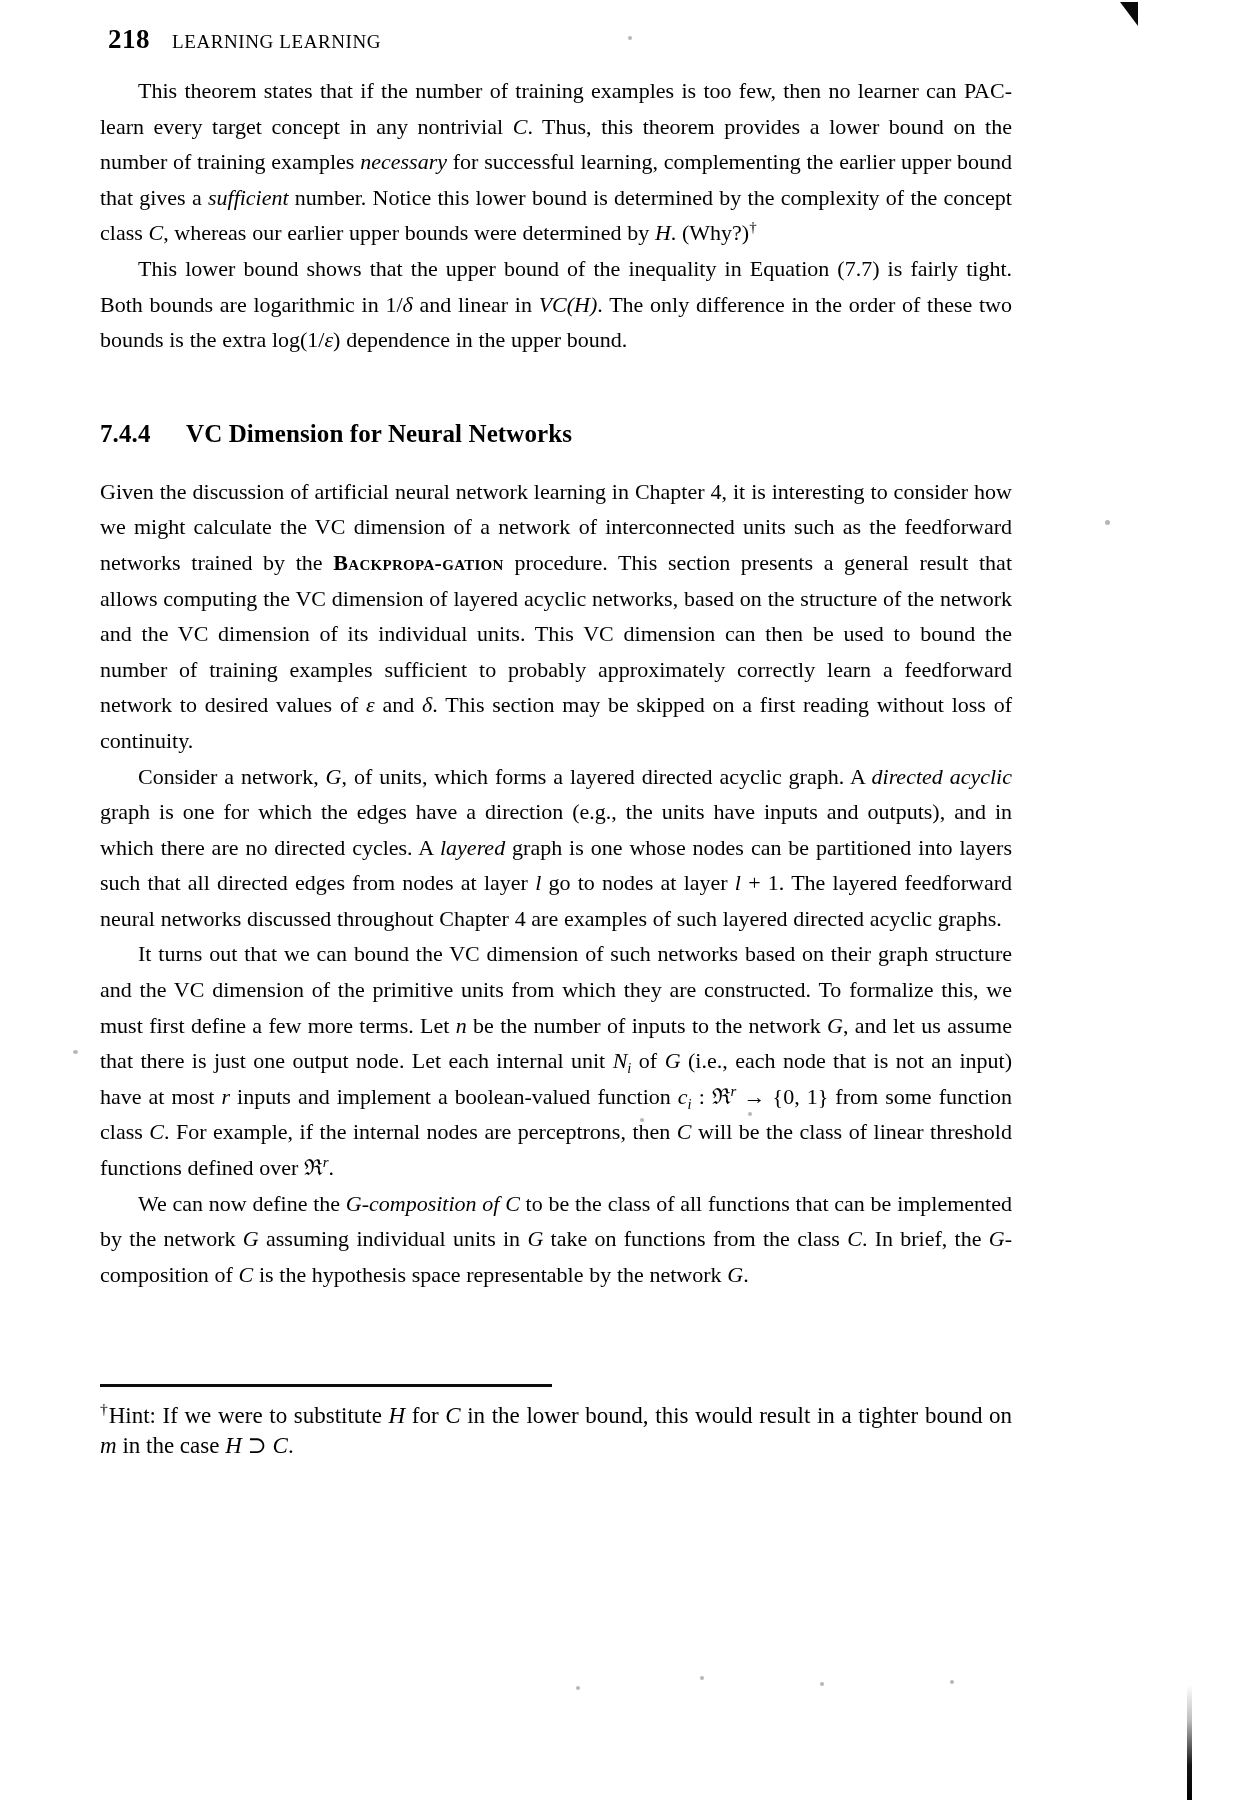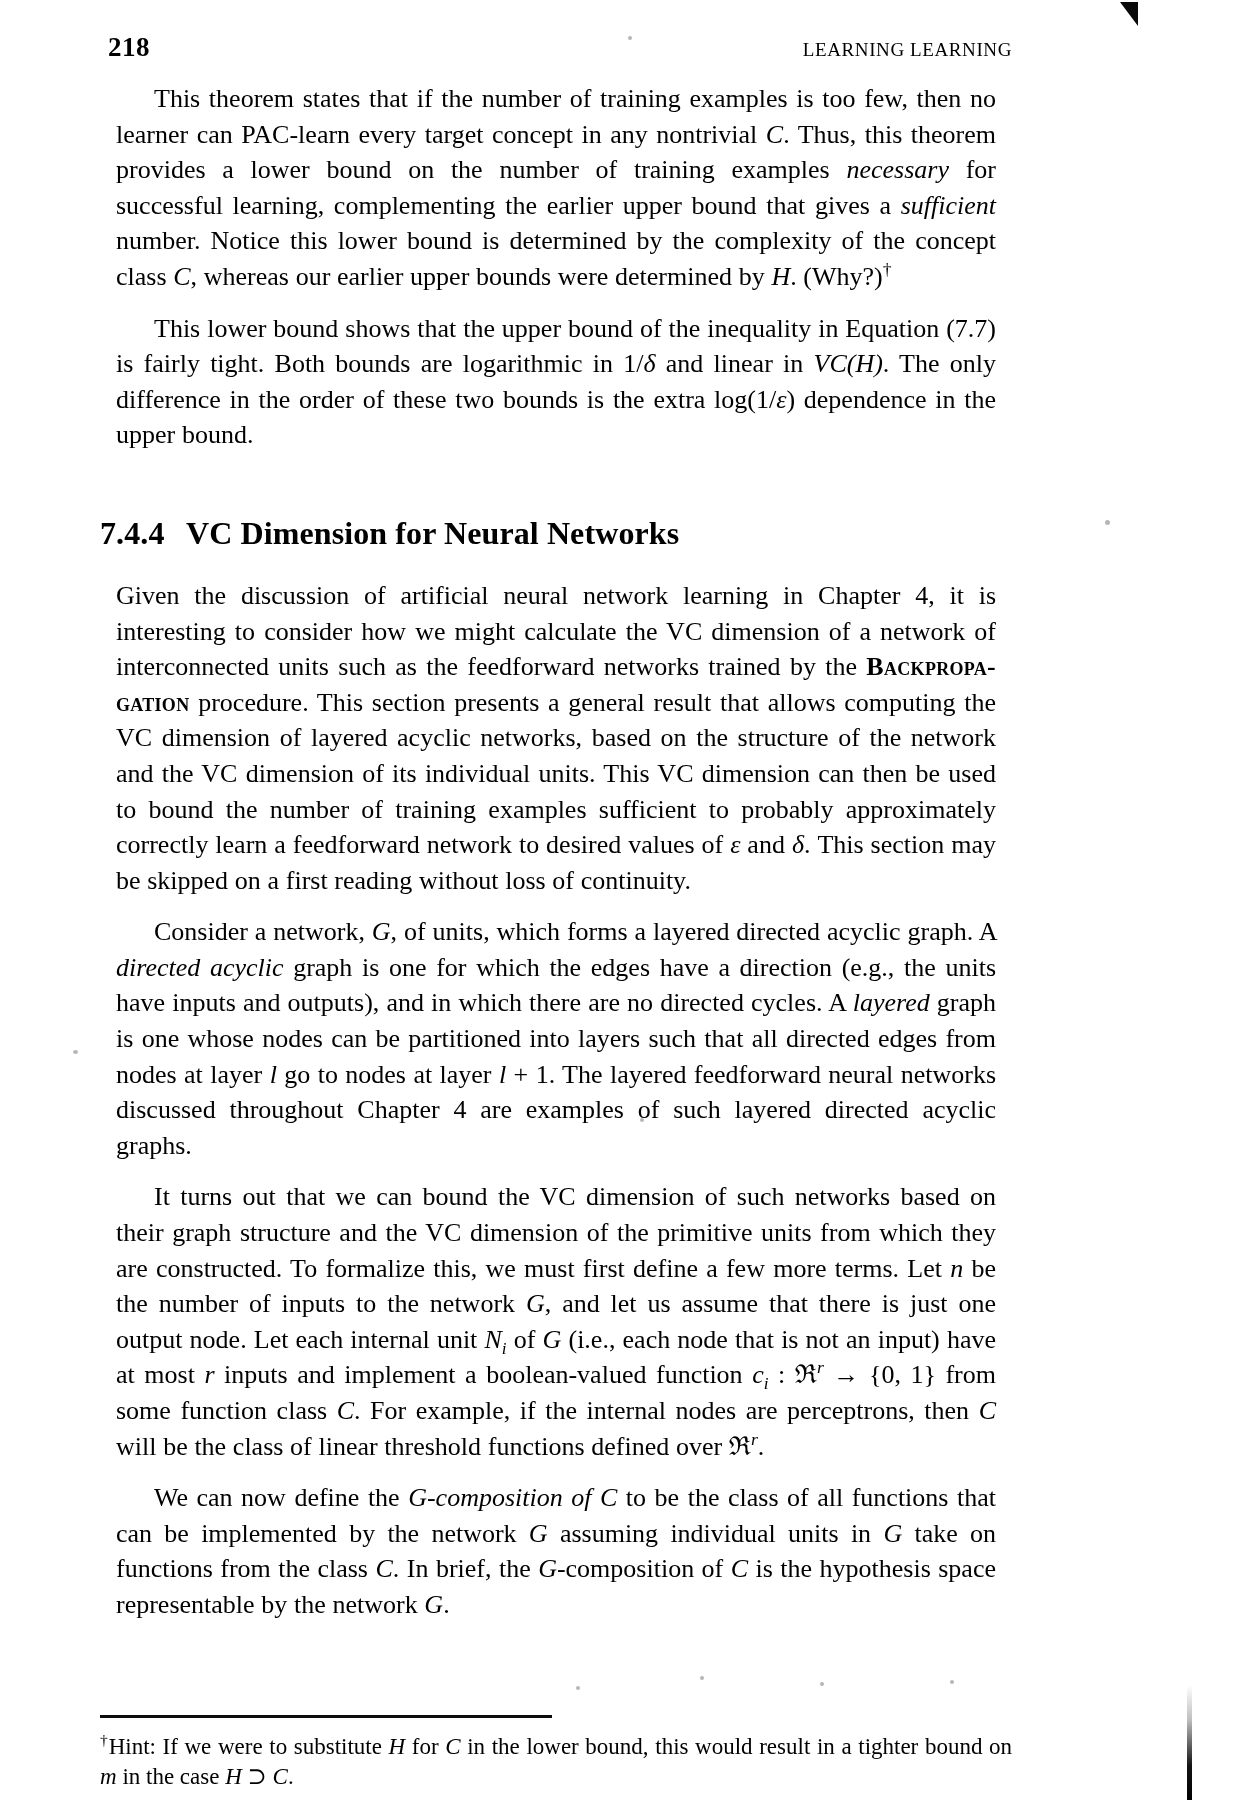--- a/index.html
+++ b/index.html
@@ -48,59 +48,58 @@
     position: absolute;
     left: 100px;
     top: 0;
     width: 912px;
   }
 
   
   .runhead {
     display: flex;
     align-items: baseline;
-    margin-top: 32px;
+    margin-top: 24px;
     margin-left: 8px;
-    justify-content: space-between;
   }
   .folio {
     font-size: 27px;
     font-weight: bold;
     letter-spacing: .5px;
   }
   .runtitle {
     margin-left: 22px;
     font-size: 19px;
     font-variant: small-caps;
     letter-spacing: .6px;
   }
 
   
   p.body {
-    font-size: 26px;
+    font-size: 22px;
     line-height: 35.6px;
     text-align: justify;
     text-justify: inter-word;
-    margin: 16px;
+    margin: 0;
     hyphens: manual;
     word-spacing: 0.2px;
   }
   p.body.indent { text-indent: 38px; }
   p.first { margin-top: 18px; }
 
   .it { font-style: italic; }
   .mi { font-style: italic; font-family: "Liberation Serif", serif; }
   .sc { font-variant: small-caps; letter-spacing: .3px; font-weight: bold; }
   .sup { font-size: 0.68em; vertical-align: super; line-height: 0; }
   .sub { font-size: 0.66em; vertical-align: sub; line-height: 0; }
   .frak { font-family: "DejaVu Serif", serif; font-style: normal; }
 
   
   h2.section {
-    font-size: 32px;
+    font-size: 25px;
     font-weight: bold;
     margin: 0;
     padding: 0;
     letter-spacing: .1px;
   }
   .sec-wrap { margin-top: 62px; margin-bottom: 26px; }
   .sec-num { display: inline-block; min-width: 86px; }
 
   
   .footnote-area { margin-top: 92px; }

